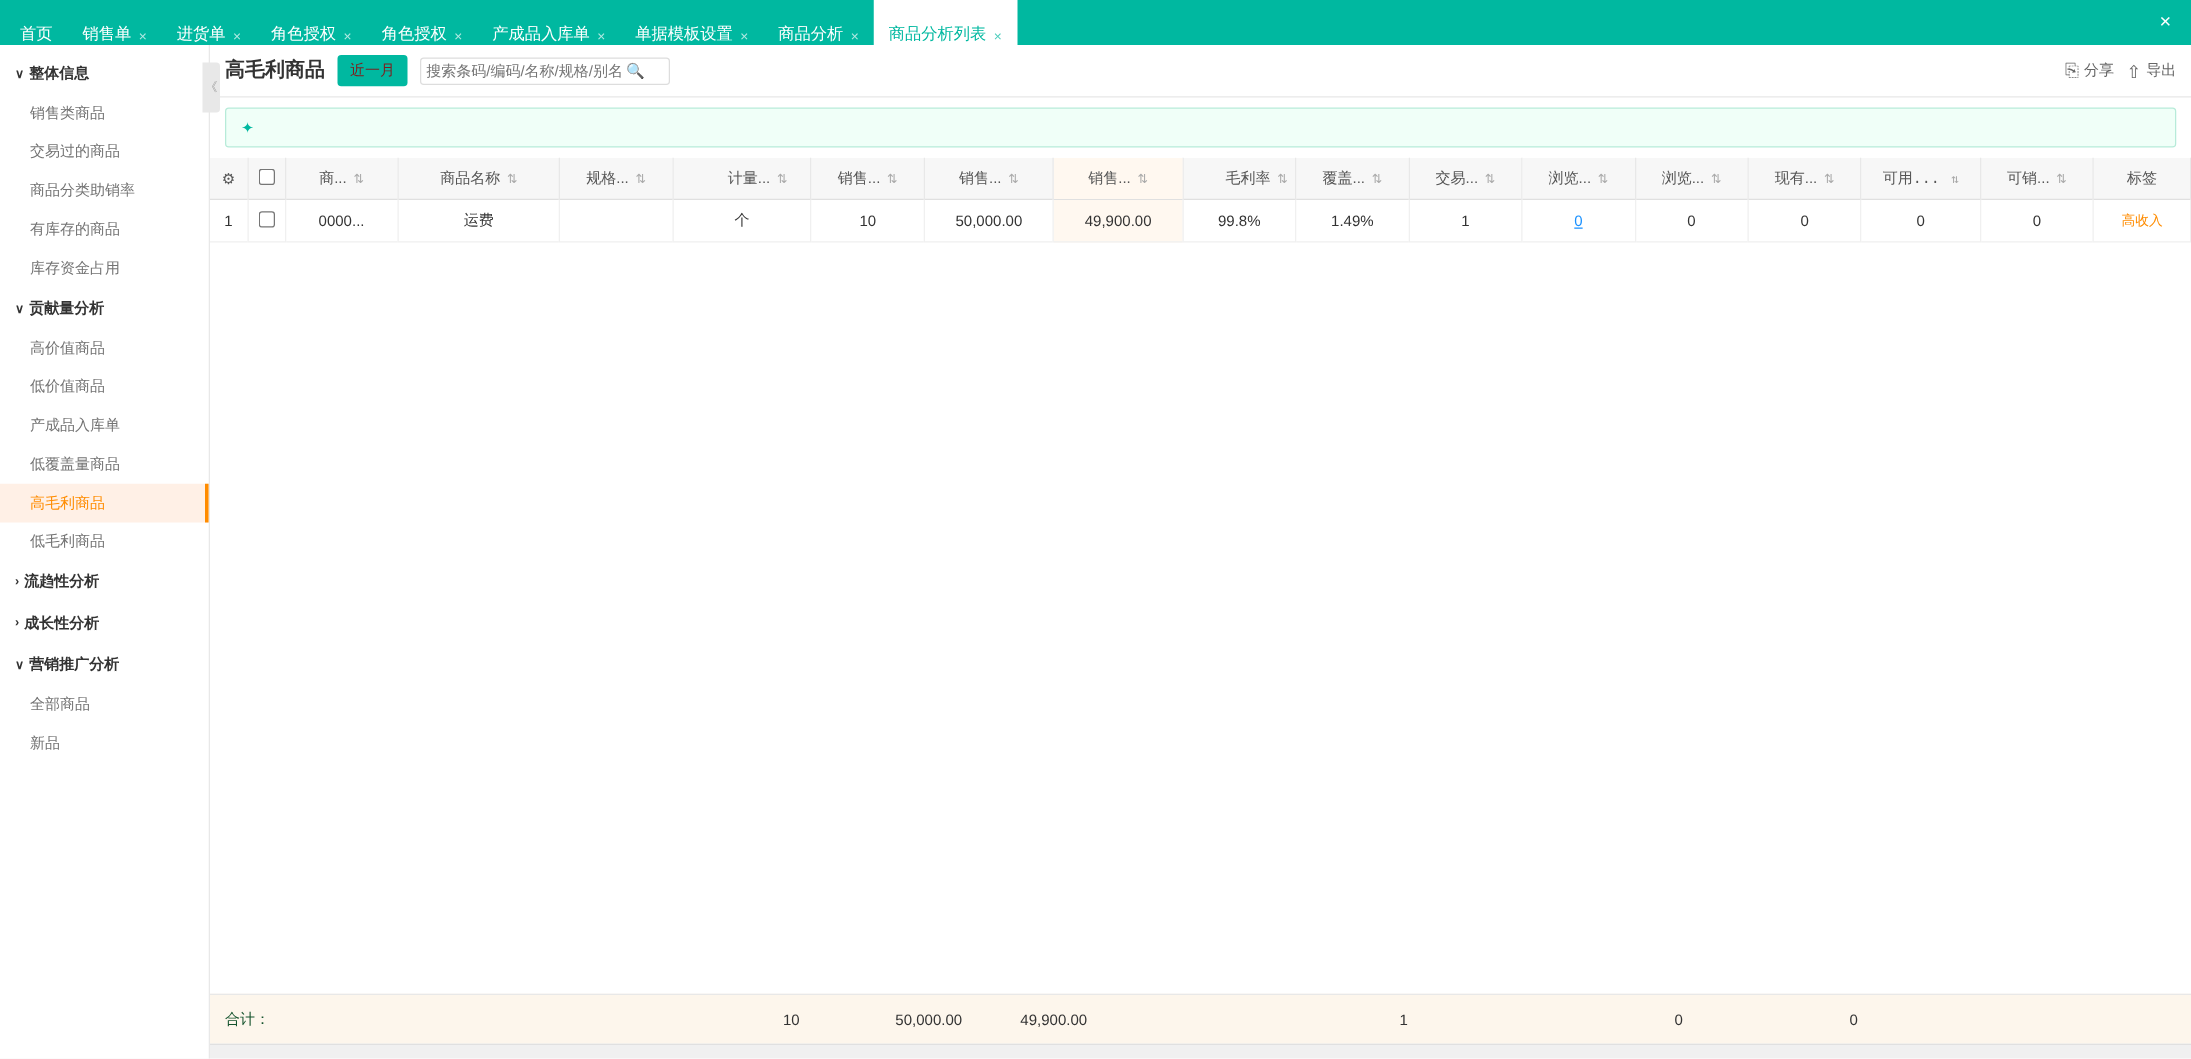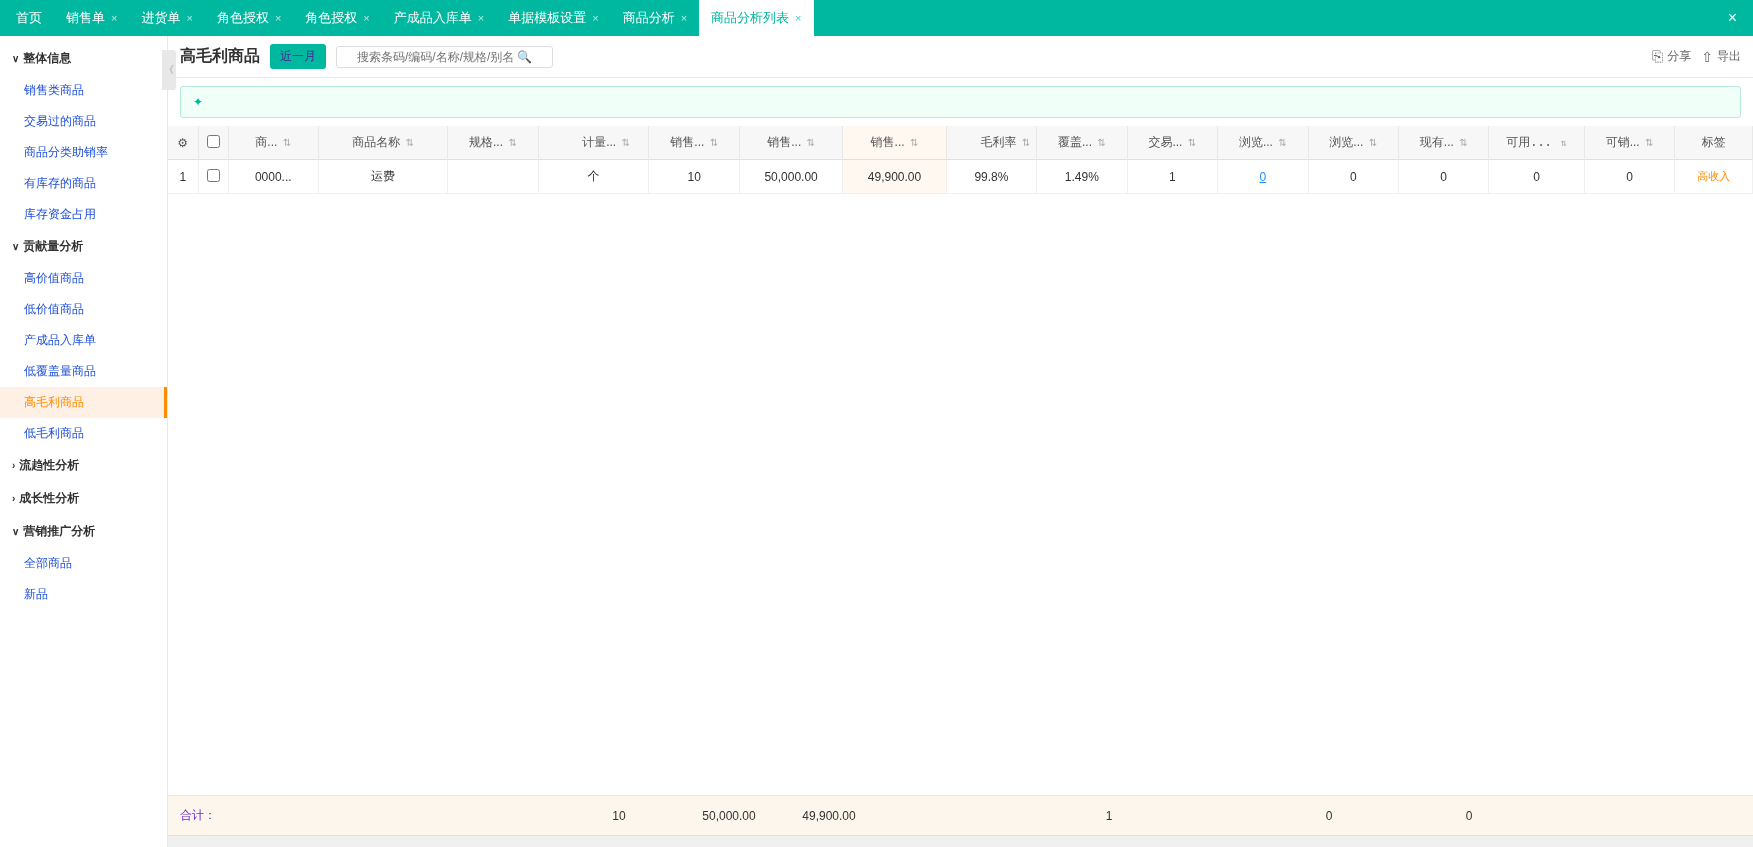--- a/index.html
+++ b/index.html
@@ -11,21 +11,21 @@
       align-items: center;
       background: #00b8a0;
       height: 36px;
       padding: 0 4px;
       color: white;
     }
     .top-nav .nav-item {
       padding: 0 12px;
       height: 36px;
       display: flex;
-      align-items: center;
+      align-items: flex-end;
       cursor: pointer;
       white-space: nowrap;
       font-size: 13px;
       position: relative;
     }
     .top-nav .nav-item.active {
       background: white;
       color: #00b8a0;
     }
     .top-nav .nav-item .close-icon {
@@ -60,21 +60,21 @@
       padding: 8px 12px;
       font-size: 12px;
       color: #333;
       cursor: pointer;
       font-weight: bold;
     }
     .sidebar-group-header .arrow { margin-right: 4px; font-size: 10px; }
     .sidebar-item {
       padding: 7px 12px 7px 24px;
       font-size: 12px;
-      color: #1d4ed8;
+      color: #737373;
       cursor: pointer;
       white-space: nowrap;
     }
     .sidebar-item.active {
       background: #fff0e6;
       color: #ff8c00;
       border-right: 3px solid #ff8c00;
     }
 
     
@@ -94,33 +94,33 @@
       border-bottom: 1px solid #e8e8e8;
       gap: 10px;
     }
     .content-title {
       font-size: 16px;
       font-weight: bold;
       color: #333;
     }
     .btn-period {
       background: #00b8a0;
-      color: #4c1d95;
+      color: #7f1d1d;
       border: none;
       padding: 4px 10px;
       border-radius: 3px;
       cursor: pointer;
       font-size: 12px;
     }
     .search-box {
       display: flex;
       align-items: flex-start;
       border: 1px solid #ddd;
       border-radius: 3px;
-      padding: 3px 20px;
+      padding: 3px 4px;
       flex: 0 0 200px;
     }
     .search-box input {
       border: none;
       outline: none;
       font-size: 12px;
       width: 160px;
       color: #999;
     }
     .action-btns {
@@ -215,22 +215,22 @@
       align-items: center;
       background: #fdf6ec;
       border-top: 1px solid #e8e8e8;
       padding: 8px 12px;
       font-size: 12px;
       color: #333;
       height: 40px;
       flex-shrink: 0;
     }
     .footer-totals .total-label {
-      margin-right: 3px;
-      color: #6d28d9;
+      margin-right: 17px;
+      color: #14532d;
     }
     .footer-totals .total-values {
       display: flex;
       gap: 0;
     }
     .total-cell {
       min-width: 80px;
       text-align: center;
       padding: 0 6px;
     }

